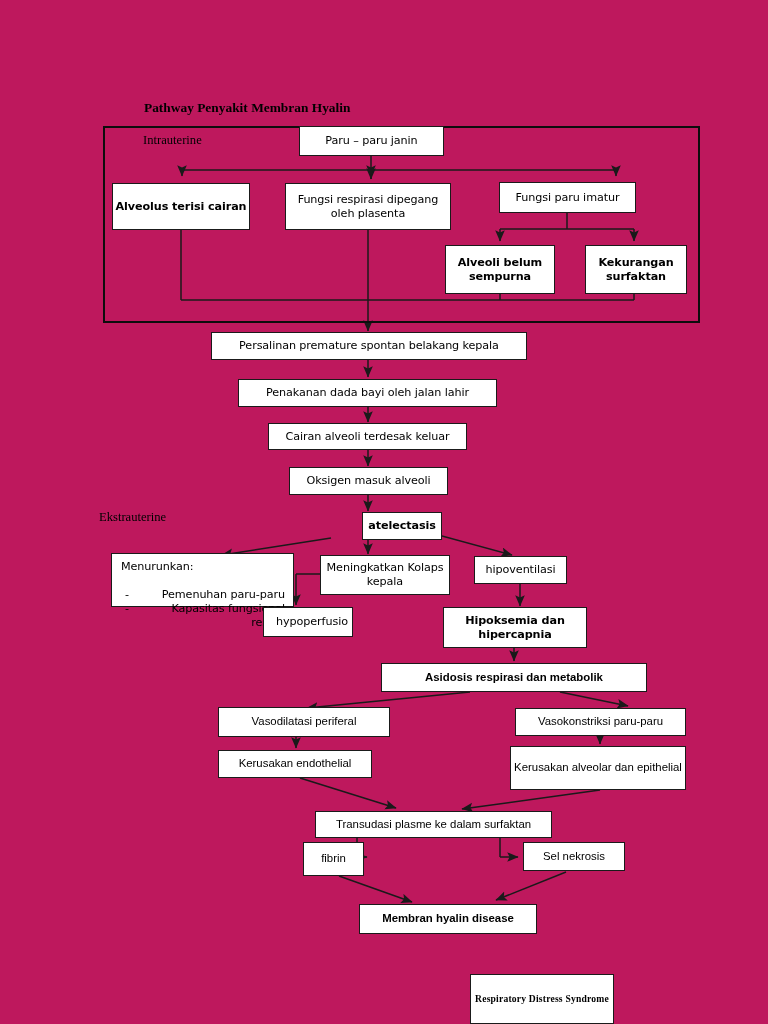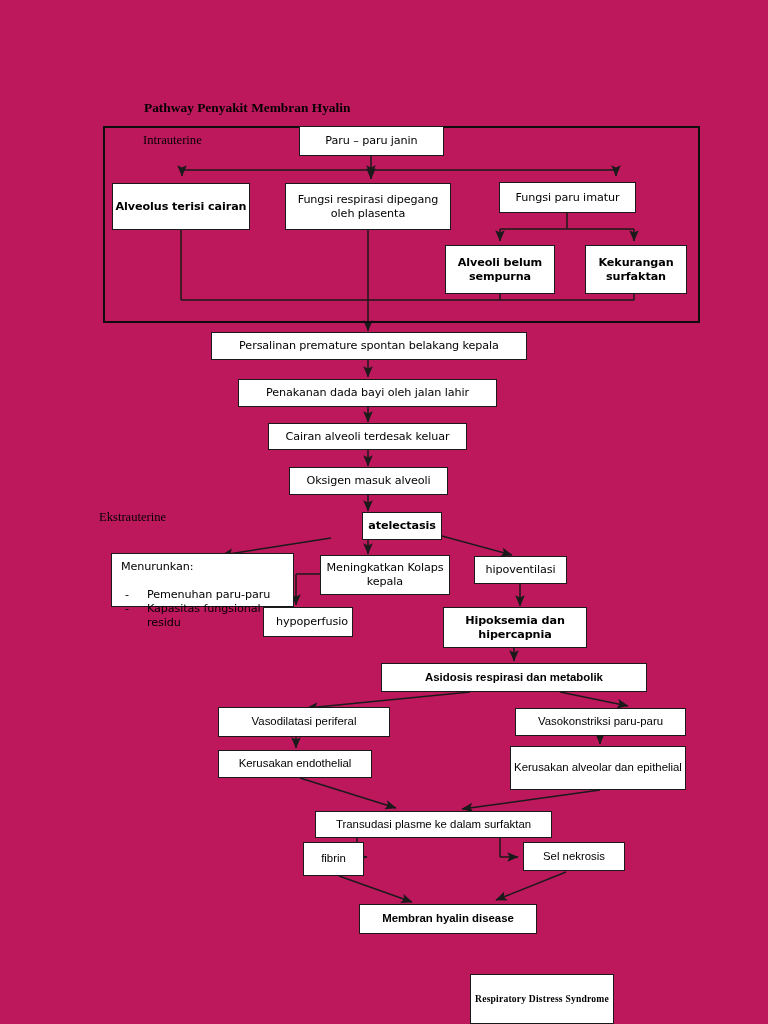--- a/index.html
+++ b/index.html
@@ -92,20 +92,21 @@
   #node-menurunkan ul {
     list-style: none;
     margin: 0;
     padding: 0;
   }
   #node-menurunkan li {
     display: block;
     padding-left: 26px;
     position: relative;
     margin-top: 1px;
+    text-align: right;
   }
   #node-menurunkan li::before {
     content: "-";
     position: absolute;
     left: 4px;
     top: 0;
   }
 
   
   #node-rds {

